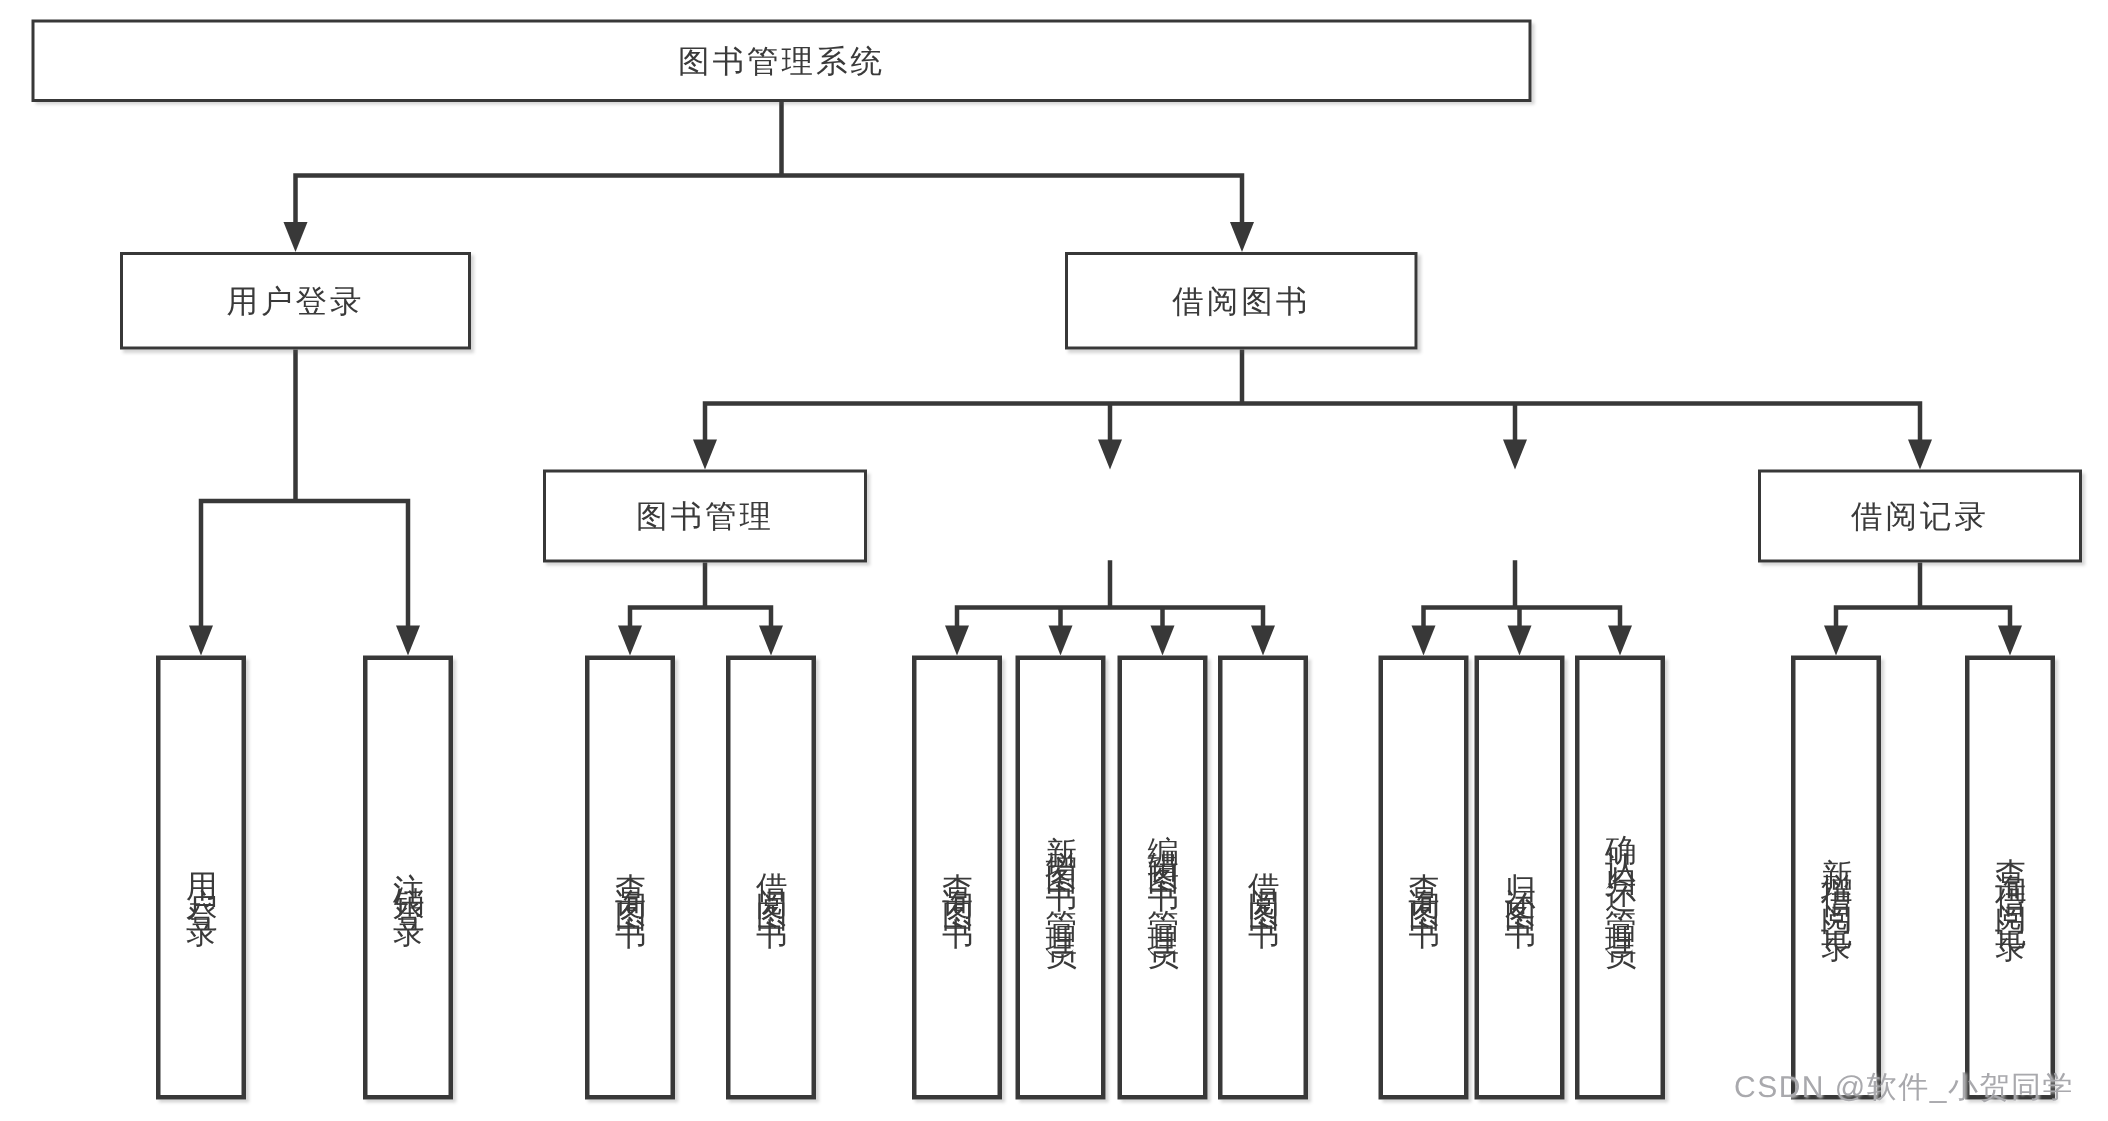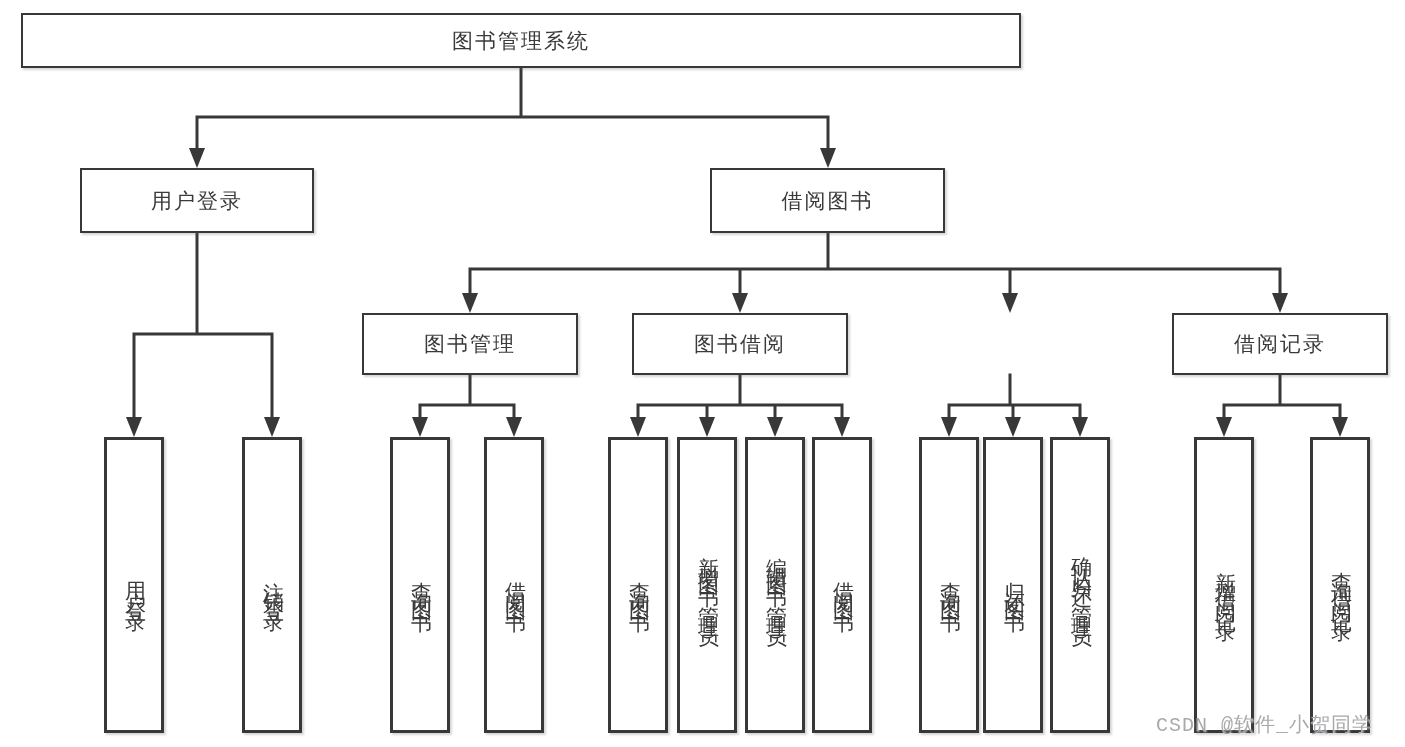--- a/index.html
+++ b/index.html
@@ -1,19 +1,19 @@
 <!DOCTYPE html>
 <html style="--canvas-bg: #ffffff; --line-color: #383838; --border-color: #383838; --text-color: #3a3a3a; --watermark-color: #a9a9ad;"><head>
 <meta charset="utf-8">
 <style>
   html,body{margin:0;padding:0;background:#fff;}
   .canvas{
     position:relative;width:1405px;height:747px;overflow:hidden;
     background:var(--canvas-bg,#fff);
-    font-family:Liberation Mono, monospace;
+    font-family:Liberation Sans, sans-serif;
     color:var(--text-color,#3a3a3a);
   }
   .connectors{position:absolute;left:0;top:0;z-index:1;color:var(--line-color,#383838);}
   .connectors path{stroke:currentColor;stroke-width:3;fill:none;stroke-linecap:square;}
   .connectors polygon{fill:currentColor;stroke:none;}
   .node{
     position:absolute;box-sizing:border-box;background:#fff;
     border:2px solid var(--border-color,#383838);
     display:flex;align-items:center;justify-content:center;
     font-size:21px;letter-spacing:2px;z-index:2;
@@ -95,23 +95,20 @@
   <div class="node" style="left:80px;top:168px;width:234px;height:65px;">
     <span class="label">用户登录</span>
   </div>
   <div class="node" style="left:710px;top:168px;width:235px;height:65px;">
     <span class="label">借阅图书</span>
   </div>
 
   <div class="node" style="left:362px;top:313px;width:216px;height:62px;">
     <span class="label">图书管理</span>
   </div>
-  <div class="node" style="left:632px;top:313px;width:216px;height:62px;">
-    <span class="label">图书借阅</span>
-  </div>
   <div class="node" style="left:1172px;top:313px;width:216px;height:62px;">
     <span class="label">借阅记录</span>
   </div>
 
   <div class="node leaf" style="left:104px;top:437px;width:60px;height:296px;">
     <span class="label">用户登录</span>
   </div>
   <div class="node leaf" style="left:242px;top:437px;width:60px;height:296px;">
     <span class="label">注销登录</span>
   </div>

